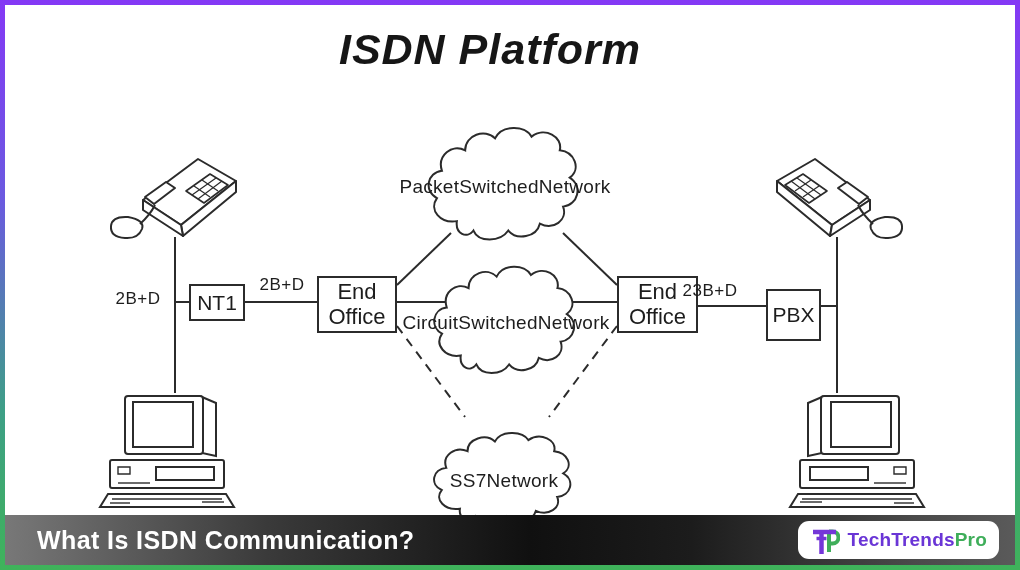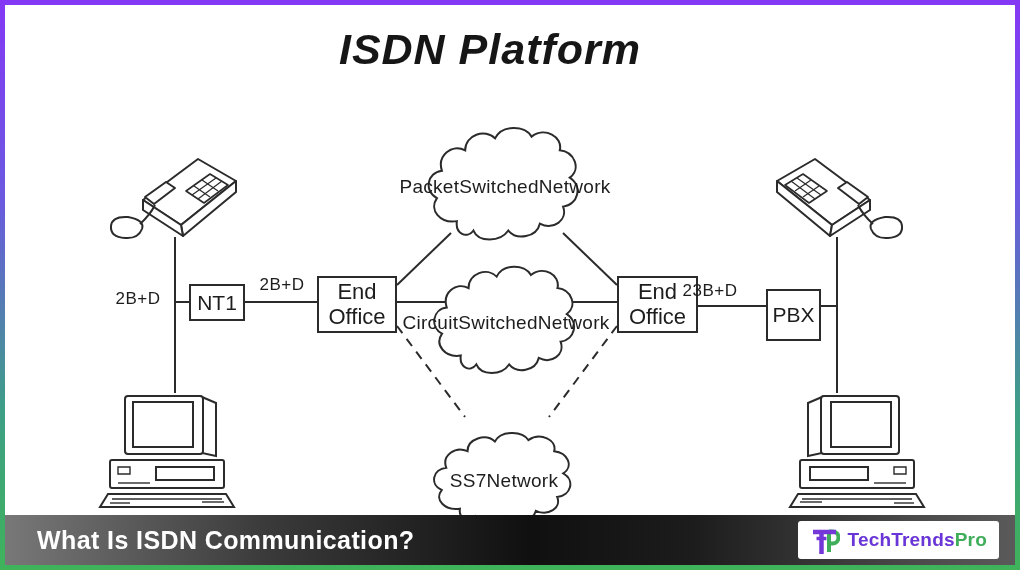--- a/index.html
+++ b/index.html
@@ -57,21 +57,21 @@
     width: 100%; height: 50px;
     background: linear-gradient(90deg, #787878 0%, #3a3a3a 26%, #101010 52%, #1c1c1c 68%, #4a4a4a 90%, #5a5a5a 100%);
     display: flex; align-items: center;
   }
   .footer-caption {
     margin-left: 32px;
     color: #ffffff; font-size: 25px; font-weight: bold; letter-spacing: 0.4px;
   }
   .brand-logo {
     position: absolute; right: 16px; top: 50%; transform: translateY(-50%);
-    background: #ffffff; border-radius: 3px;
+    background: #ffffff; border-radius: 11px;
     height: 38px; padding: 0 12px;
     display: flex; align-items: center; gap: 7px;
   }
   .brand-text { font-size: 19px; font-weight: bold; letter-spacing: 0.2px; }
   .brand-primary { color: #6a35d6; }
   .brand-secondary { color: #3fae5a; }
 </style>
 </head>
 <body>
 

